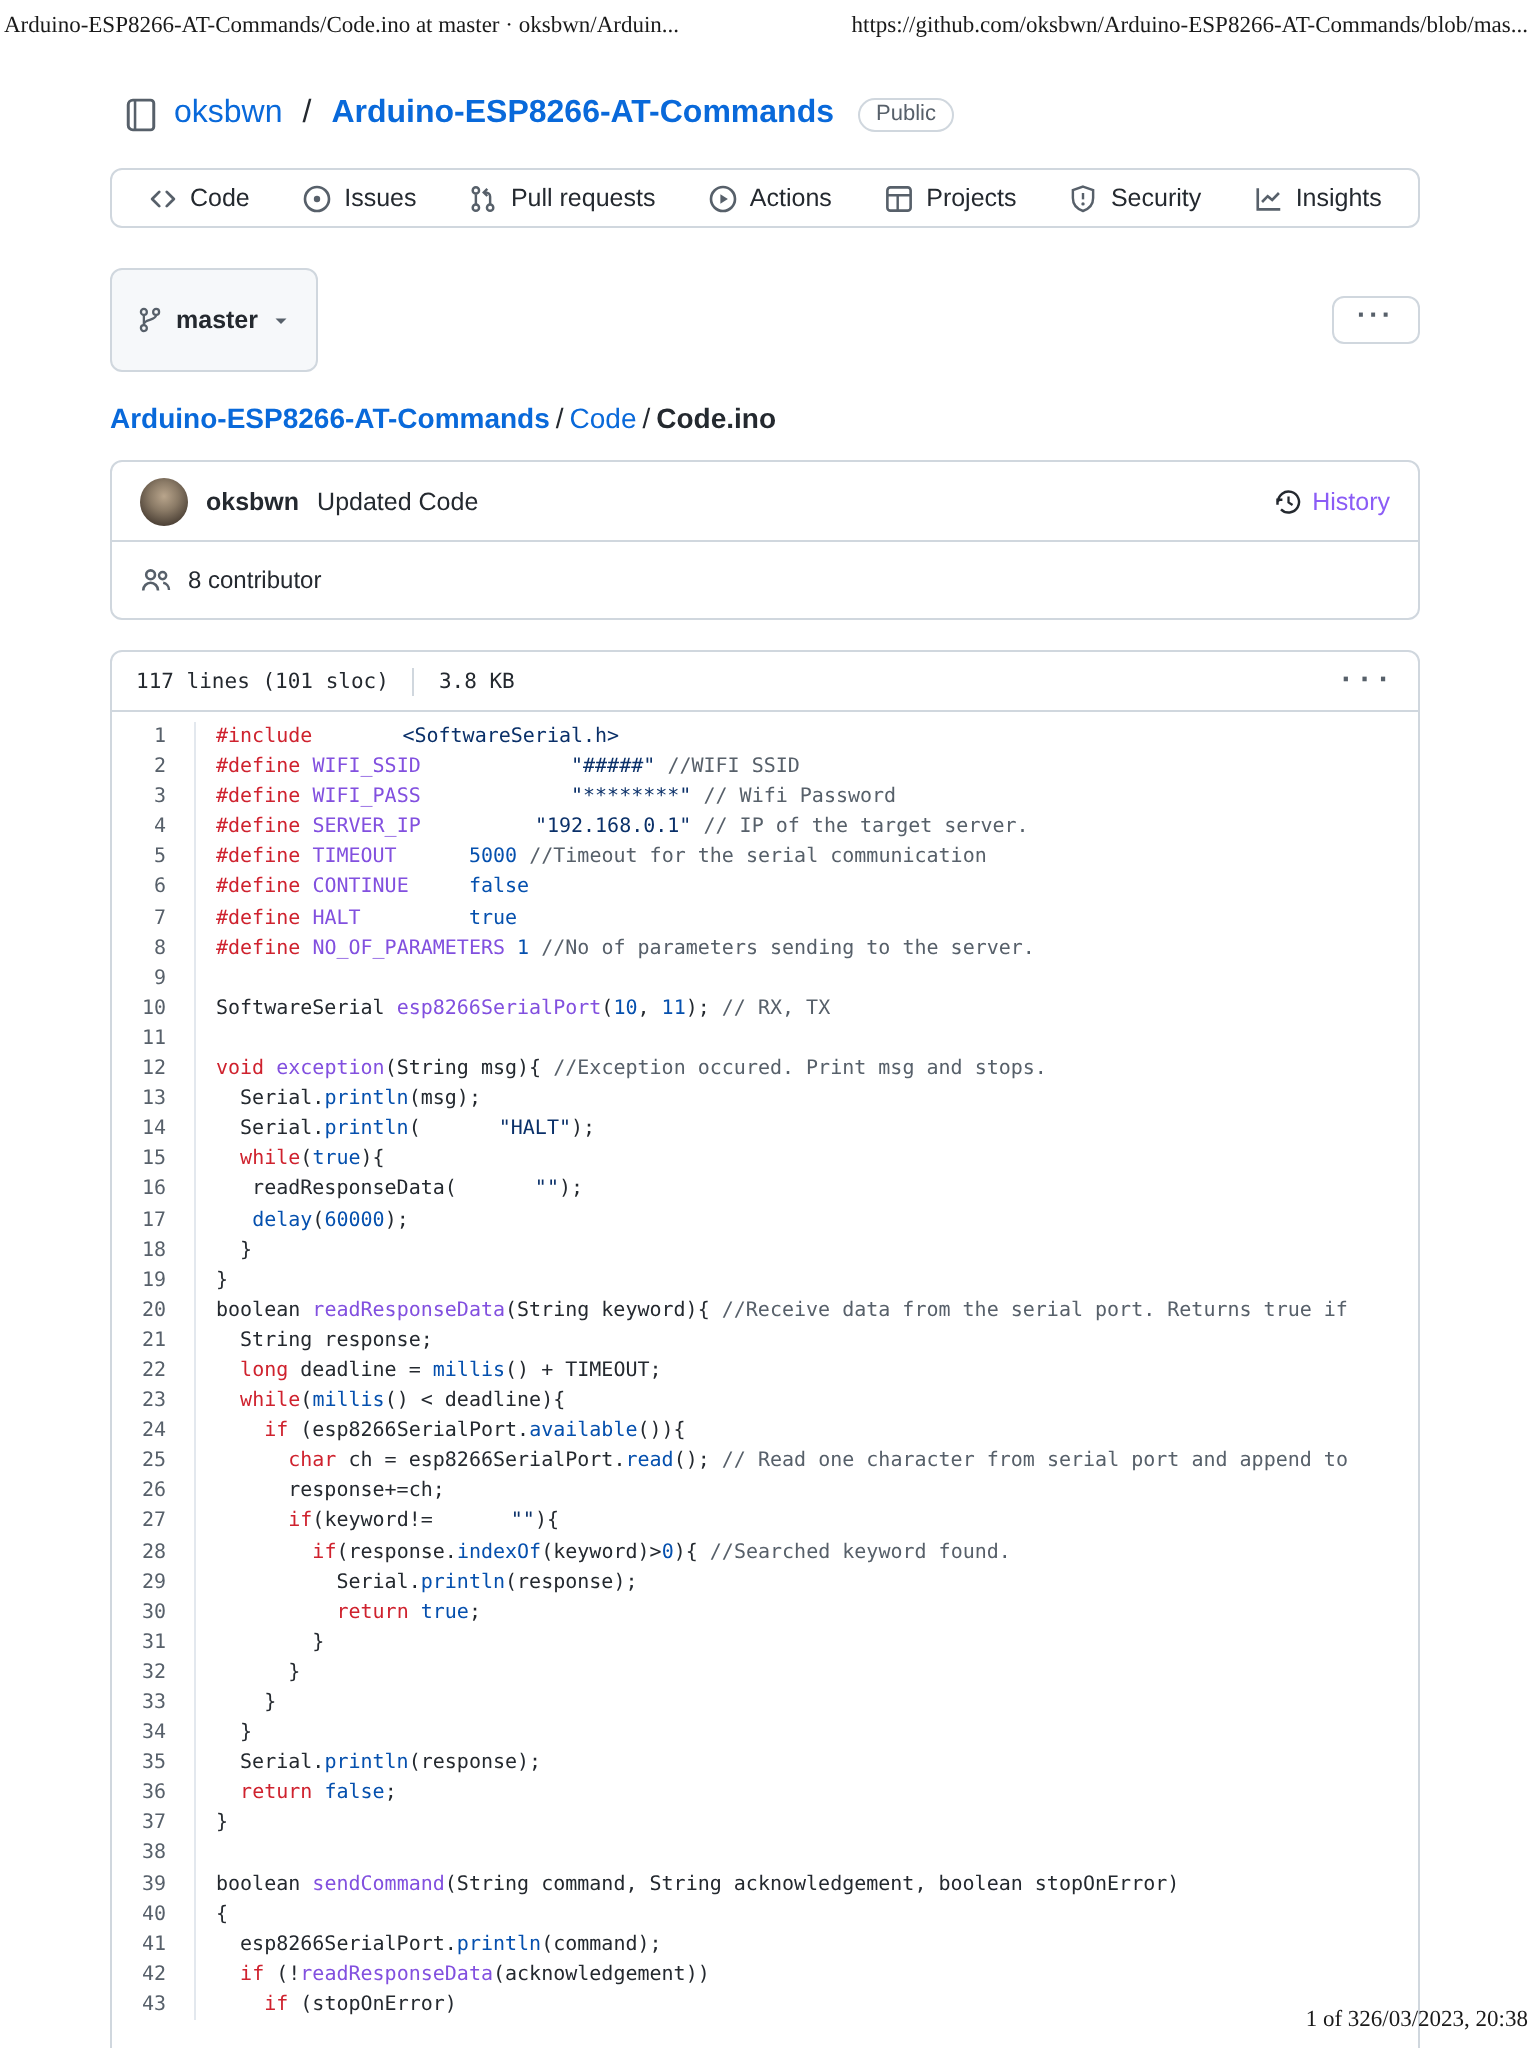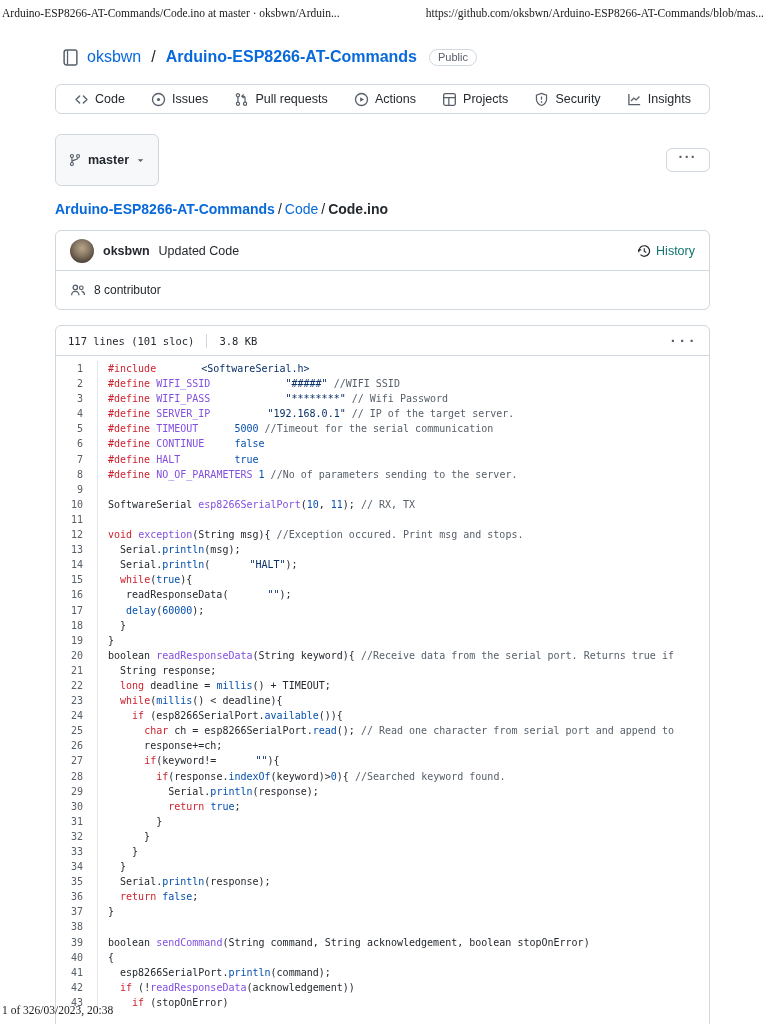--- a/index.html
+++ b/index.html
@@ -1,21 +1,21 @@
 <!DOCTYPE html>
 <html><head>
 <meta charset="utf-8">
 <style>
   * { margin:0; padding:0; box-sizing:border-box; }
   html,body { width:768px; height:1024px; background:#fff; }
   body { font-family:"Liberation Sans", sans-serif; color:#24292f; position:relative; overflow:hidden; }
 
   .print-top { position:absolute; top:7px; left:2px; right:4px; display:flex; justify-content:space-between;
     font-family:"Liberation Serif", serif; font-size:11.5px; color:#1a1a1a; }
-  .print-bottom { position:absolute; bottom:8px; left:2px; right:4px; display:flex; justify-content:flex-start;
+  .print-bottom { position:absolute; bottom:8px; left:2px; right:4px; display:flex; justify-content:flex-end;
     font-family:"Liberation Serif", serif; font-size:11.5px; color:#1a1a1a; }
 
   .content { position:absolute; left:55px; top:44px; width:655px; }
 
   .repo-header { display:flex; align-items:center; gap:8px; padding-left:7px; height:26px; margin-bottom:14px; font-size:16px; }
   .repo-header .icon { color:#57606a; display:flex; }
   .repo-link { color:#0969da; text-decoration:none; }
   .repo-name { color:#0969da; font-weight:600; text-decoration:none; }
   .repo-sep { color:#24292f; margin:0 2px; }
   .badge { font-size:11px; color:#57606a; font-weight:500; border:1px solid #d0d7de; border-radius:999px; padding:1px 8px 2px; margin-left:4px; }
@@ -37,21 +37,21 @@
   .breadcrumb .crumb-repo { font-weight:600; }
   .breadcrumb .sep { color:#24292f; margin:0 3px; }
   .breadcrumb .file { font-weight:700; color:#24292f; }
 
   .commit-card { margin-top:13px; border:1px solid #d0d7de; border-radius:6px; }
   .commit-row { display:flex; align-items:center; gap:9px; padding:8px 14px; border-bottom:1px solid #d0d7de; height:40px; }
   .avatar { width:24px; height:24px; border-radius:50%;
     background:radial-gradient(circle at 50% 38%, #b9a58c 0%, #8a7a66 38%, #54483c 72%, #2e2620 100%); flex-shrink:0; }
   .commit-author { font-weight:700; font-size:12.5px; }
   .commit-msg { font-size:12.5px; color:#24292f; }
-  .history-btn { margin-left:auto; display:flex; align-items:center; gap:5px; font-size:12.5px; color:#0f766e; }
+  .history-btn { margin-left:auto; display:flex; align-items:center; gap:5px; font-size:12.5px; color:#8b5cf6; }
   .history-btn .icon { display:flex; color:#24292f; }
   .contrib-row { display:flex; align-items:center; gap:8px; padding:10px 14px; font-size:12px; height:38px; }
   .contrib-row .icon { color:#57606a; display:flex; }
 
   .code-card { margin-top:15px; border:1px solid #d0d7de; border-radius:6px; height:820px; overflow:hidden; }
   .code-header { display:flex; align-items:center; padding:0 12px; height:30px; border-bottom:1px solid #d0d7de;
     font-family:"DejaVu Sans Mono", monospace; font-size:10.5px; color:#24292f; }
   .code-header .vdiv { width:1px; height:14px; background:#d0d7de; margin:0 12px; }
   .code-header .kebab { margin-left:auto; color:#57606a; font-weight:700; letter-spacing:1.5px; font-size:13px; }
 

